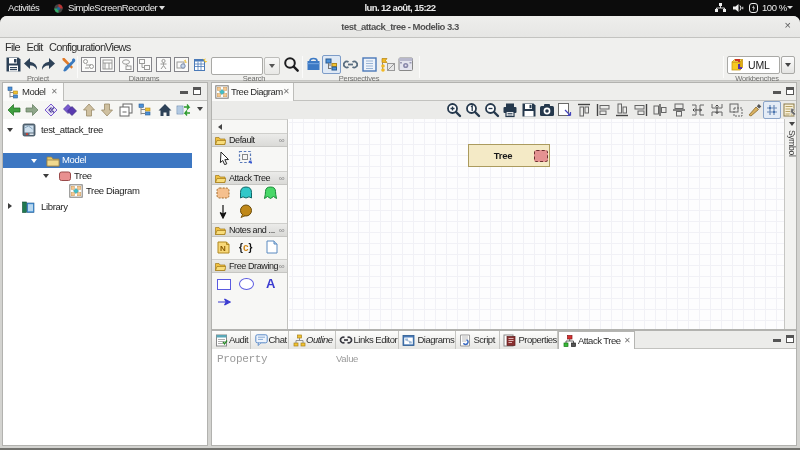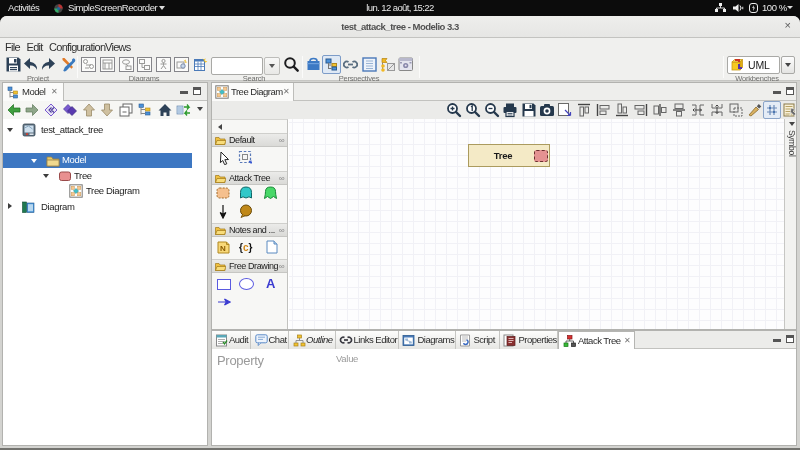--- a/index.html
+++ b/index.html
@@ -49,21 +49,21 @@
 <div id="topbar">
   <span class="t" style="left:8px;">Activités</span>
   <svg class="abs" style="left:54px;top:3.5px;" width="9" height="9" viewBox="0 0 9 9">
       <circle cx="4.5" cy="4.5" r="4.2" fill="#444"></circle>
       <path d="M4.5 0.3 A4.2 4.2 0 0 1 8.7 4.5 L4.5 4.5 Z" fill="#b33"></path>
       <path d="M0.3 4.5 A4.2 4.2 0 0 0 4.5 8.7 L4.5 4.5 Z" fill="#3a6"></path>
       <circle cx="4.5" cy="4.5" r="1.6" fill="#269"></circle>
     </svg>
   <span class="t" style="left:68px;">SimpleScreenRecorder</span>
   <span class="abs" style="left:159px;top:5.5px;width:0;height:0;border-left:3.5px solid transparent;border-right:3.5px solid transparent;border-top:4px solid #ddd;"></span>
-  <span class="t" style="left:0;width:800px;text-align:center;font-weight:normal;letter-spacing:-0.6px;">lun. 12 août, 15:22</span>
+  <span class="t" style="left:0;width:800px;text-align:center;font-weight:bold;letter-spacing:-0.6px;">lun. 12 août, 15:22</span>
   <svg class="abs" style="left:715px;top:3px;" width="11" height="10" viewBox="0 0 11 10">
       <rect x="4" y="0" width="3" height="3" fill="#eee"></rect>
       <rect x="0" y="6" width="3" height="3" fill="#eee"></rect>
       <rect x="8" y="6" width="3" height="3" fill="#eee"></rect>
       <path d="M5.5 3 L5.5 5 M5.5 5 L1.5 5 L1.5 6 M5.5 5 L9.5 5 L9.5 6" stroke="#eee" stroke-width="0.9" fill="none"></path>
     </svg>
   <svg class="abs" style="left:733px;top:3px;" width="12" height="10" viewBox="0 0 12 10">
       <path d="M0 3.5 L2.5 3.5 L5.5 1 L5.5 9 L2.5 6.5 L0 6.5 Z" fill="#eee"></path>
       <path d="M7 2.5 Q9 5 7 7.5" stroke="#eee" stroke-width="1" fill="none"></path>
       <path d="M8.5 5 l1.5 0 M9.8 3.7 l0 2.6" stroke="#eee" stroke-width="0.8" fill="none"></path>
@@ -308,21 +308,21 @@
           </svg>
         <span class="abs" style="left:83px;top:1.5px;">Tree Diagram</span>
       </div>
       <div class="trow" style="top:80px;">
         <span class="caret right" style="left:5px;"></span>
         <svg class="abs" style="left:18px;top:0.5px;" width="14" height="14" viewBox="0 0 14 14">
             <rect x="1.5" y="2" width="4" height="10.5" fill="#1e7a50" stroke="#0c4a2e" stroke-width="0.6"></rect>
             <rect x="6" y="3" width="7" height="9.5" fill="#4a94d8" stroke="#225a90" stroke-width="0.6"></rect>
             <rect x="7" y="4.2" width="5" height="7" fill="#b8d8f0"></rect>
           </svg>
-        <span class="abs" style="left:38px;top:1.5px;">Diagram</span>
+        <span class="abs" style="left:38px;top:1.5px;">Library</span>
       </div>
     </div>
   </div>
   <div id="centerpanel" class="panel" style="left:211px;top:66px;width:586px;height:248px;">
     <div class="tabrow">
       <div class="tab-active" style="left:0;width:82px;"></div>
       <svg class="abs" style="left:3px;top:2px;" width="14" height="14" viewBox="0 0 14 14">
           <rect x="0.8" y="0.8" width="12.4" height="12.4" fill="#fdfdfc" stroke="#7a7a78"></rect>
           <rect x="2.2" y="2.2" width="3.2" height="3.2" fill="#f5c890" stroke="#c89858" stroke-width="0.5"></rect>
           <rect x="8.6" y="2.2" width="3.2" height="3.2" fill="#f5c890" stroke="#c89858" stroke-width="0.5"></rect>
@@ -592,18 +592,18 @@
             <rect x="8.5" y="8" width="4" height="3.5" fill="#555" stroke="#222" stroke-width="0.7"></rect>
           </svg>
         <span class="tabtxt" style="left:19px;">Attack Tree</span>
         <span class="xglyph" style="left:65px;">✕</span>
       </div>
       <span class="abs" style="left:561px;top:8px;width:8px;height:2.5px;background:#555;"></span>
       <span class="abs" style="left:574px;top:4px;width:8px;height:8px;border:1.4px solid #555;background:#fff;"></span>
       <span class="abs" style="left:574px;top:4px;width:8px;height:3px;background:#555;"></span>
     </div>
     <div class="abs" style="left:0;top:18px;width:584px;height:96px;background:#fff;">
-      <span class="abs" style="left:5px;top:4px;font-size:13px;color:#9a9a9a;letter-spacing:-0.3px;">Property</span>
+      <span class="abs" style="left:5px;top:4px;font-size:11px;color:#9a9a9a;letter-spacing:-0.3px;font-family:Liberation Mono, monospace;">Property</span>
       <span class="abs" style="left:124px;top:4px;font-size:9.5px;color:#9a9a9a;letter-spacing:-0.3px;">Value</span>
     </div>
   </div>
   <div id="botedge" style="position:absolute;left:0;top:432px;width:800px;height:2px;background:#73736f;"></div>
 </div>
 
 </body></html>

